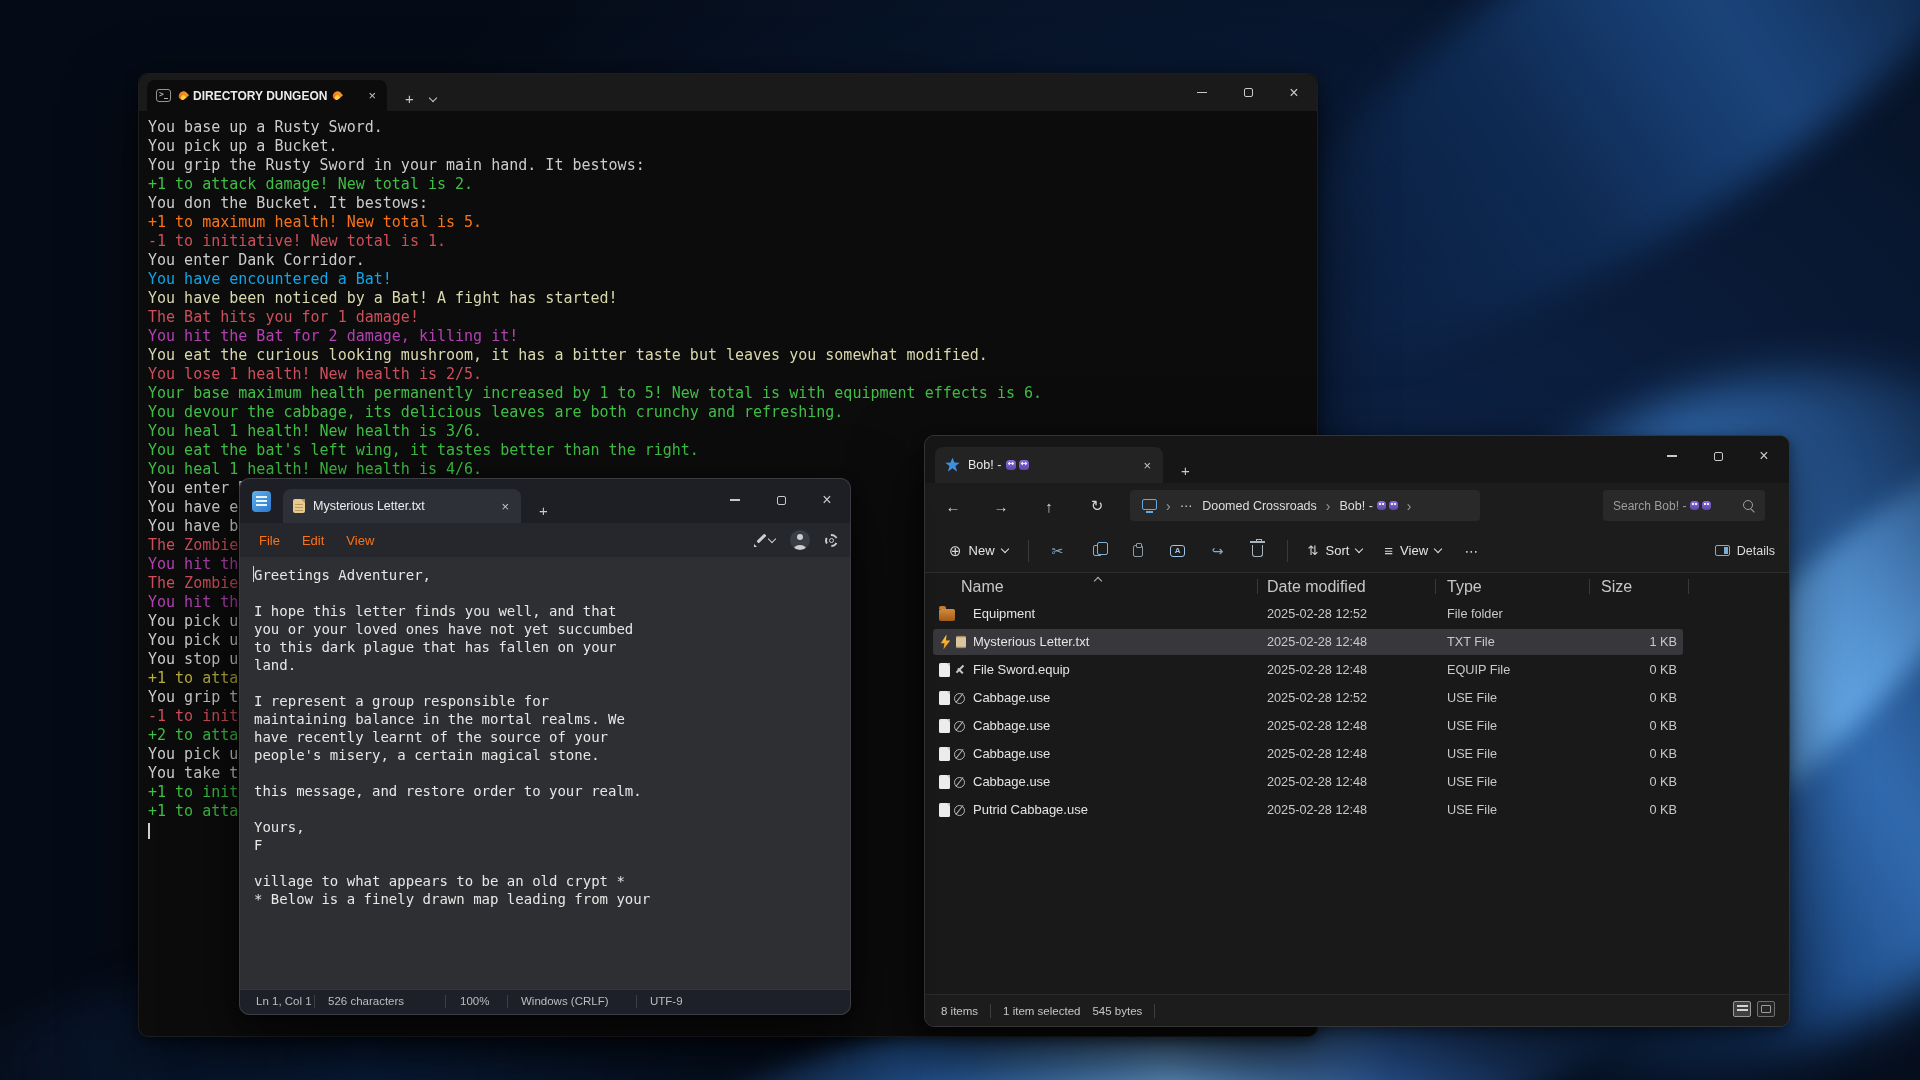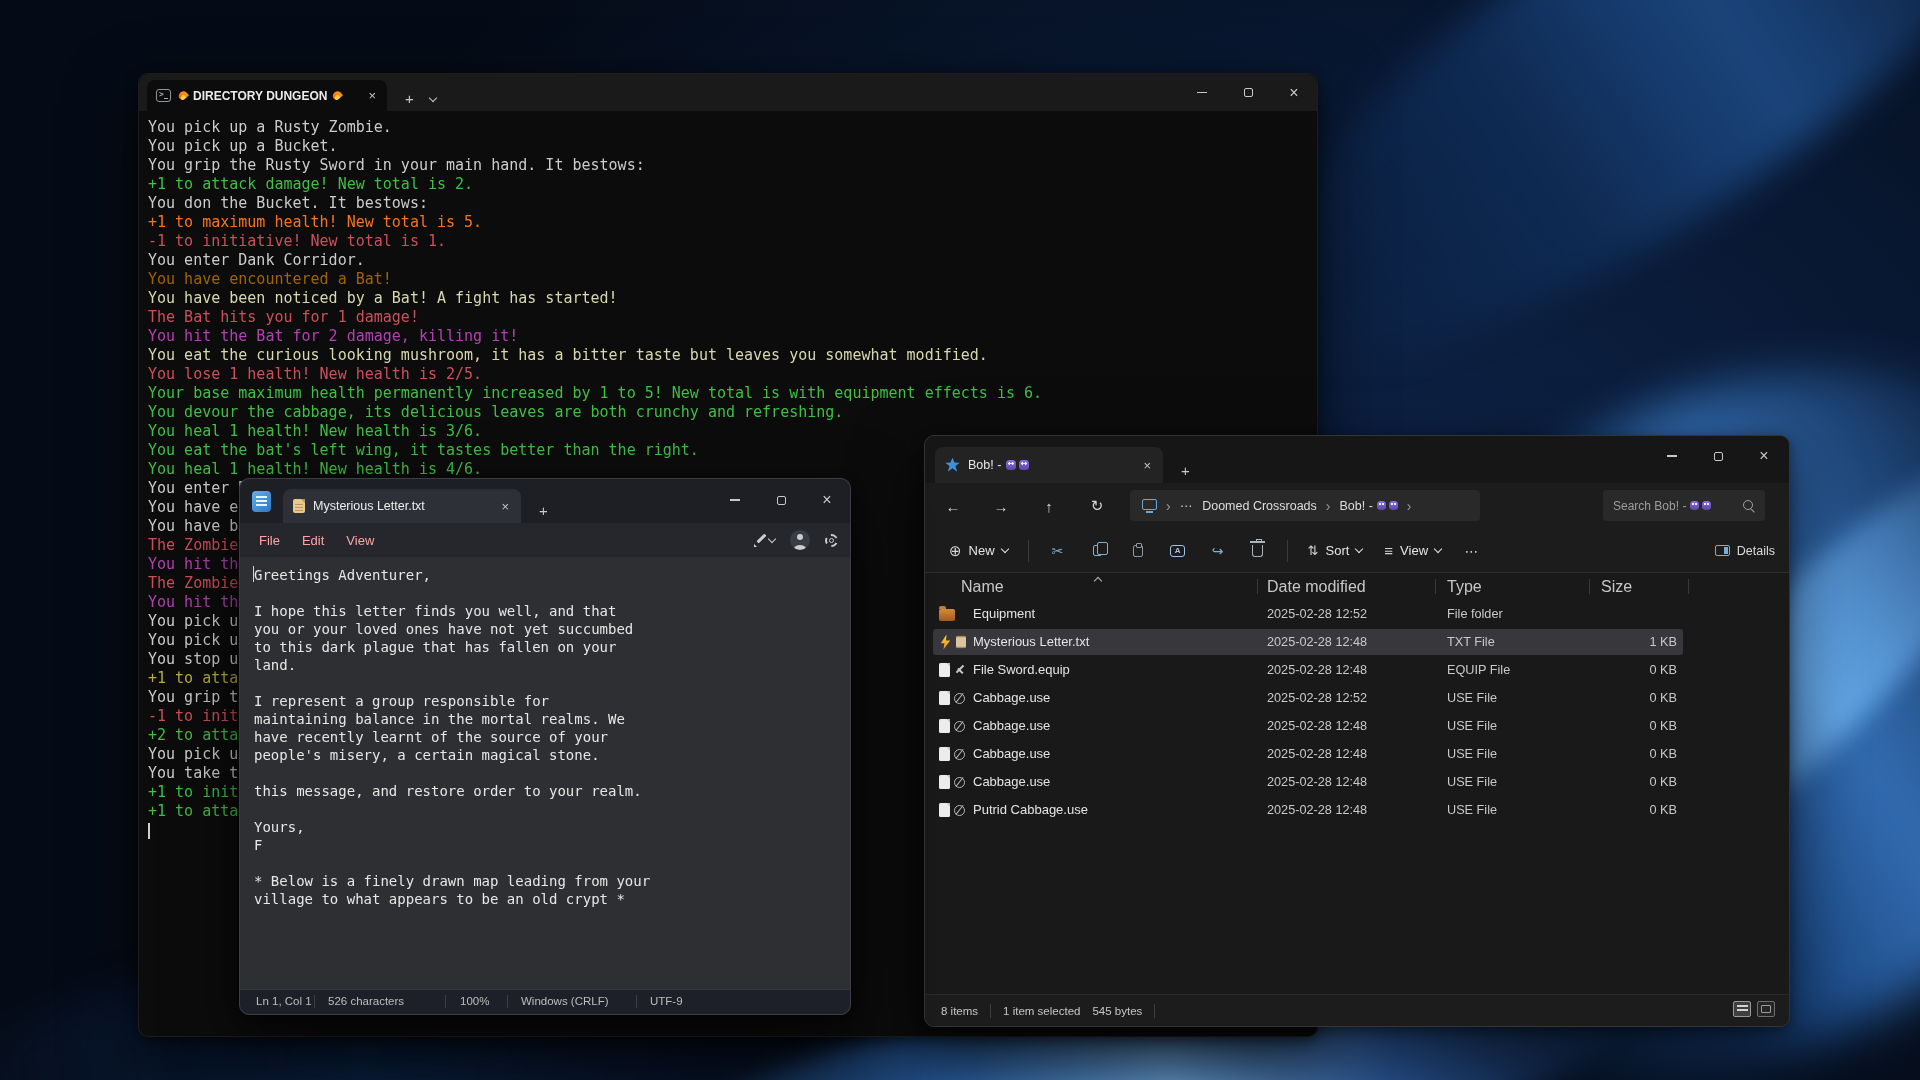--- a/index.html
+++ b/index.html
@@ -73,21 +73,21 @@
   .np-tab { height:34px; width:238px; background:#2e3038; border-radius:8px 8px 0 0; display:flex; align-items:center;
             padding:0 10px; gap:8px; }
   .ic-doc { width:12px; height:14px; background:#e9c98e; border-radius:2px; position:relative; flex:0 0 auto; }
   .ic-doc::before { content:""; position:absolute; top:0; right:0; width:4px; height:4px; background:#b3935c;
                     clip-path:polygon(0 0,100% 100%,100% 0); }
   .ic-doc::after { content:""; position:absolute; left:2px; right:2px; top:5px; height:7px;
                    background:repeating-linear-gradient(#b99a60 0 1px, transparent 1px 3px); }
   .np-tab-label { flex:1; font-size:12.5px; color:#ededed; white-space:nowrap; overflow:hidden; }
   .np-caps { position:absolute; right:0; top:0; height:42px; }
   .np-menubar { height:34px; background:#26272d; display:flex; align-items:center; padding-left:8px; position:relative; }
-  .np-menu-item { padding:6px 11px; font-size:13px; color:#fca5a5; border-radius:5px; }
+  .np-menu-item { padding:6px 11px; font-size:13px; color:#f97316; border-radius:5px; }
   .np-right-icons { position:absolute; right:12px; top:0; height:34px; display:flex; align-items:center; gap:15px; }
   .ic-pen { width:14px; height:14px; position:relative; }
   .ic-pen::before { content:""; position:absolute; left:6px; top:0; width:3px; height:11px; background:#cfcfcf;
                     border-radius:1px; transform:rotate(45deg); }
   .ic-pen::after { content:""; position:absolute; left:0; bottom:0; width:3px; height:3px; background:#cfcfcf;
                    clip-path:polygon(0 100%,0 0,100% 100%); }
   .pen-chev { color:#cfcfcf; margin-left:-8px; }
   .ic-avatar { width:20px; height:20px; border-radius:50%; background:#3a3d44; overflow:hidden; position:relative; }
   .ic-avatar::before { content:""; position:absolute; left:7px; top:4px; width:6px; height:6px; border-radius:50%; background:#cdcdcd; }
   .ic-avatar::after { content:""; position:absolute; left:4px; bottom:-3px; width:12px; height:8px; border-radius:50%; background:#cdcdcd; }
@@ -229,29 +229,29 @@
         <div class="cap-btn">
             <span class="glyph-max"></span>
           </div>
         <div class="cap-btn">
             <span class="glyph-close">×</span>
           </div>
       </div>
     </div>
     <div class="term-body">
       <div id="terminal-lines">
-          <div class="t-line" style="color: rgb(204, 204, 204);">You pick up a Rusty Zombie.</div>
+          <div class="t-line" style="color: rgb(204, 204, 204);">You base up a Rusty Sword.</div>
           <div class="t-line" style="color: rgb(204, 204, 204);">You pick up a Bucket.</div>
           <div class="t-line" style="color: rgb(204, 204, 204);">You grip the Rusty Sword in your main hand. It bestows:</div>
           <div class="t-line" style="color: rgb(63, 191, 68);">+1 to attack damage! New total is 2.</div>
           <div class="t-line" style="color: rgb(204, 204, 204);">You don the Bucket. It bestows:</div>
           <div class="t-line" style="color: #f97316;">+1 to maximum health! New total is 5.</div>
           <div class="t-line" style="color: rgb(205, 79, 92);">-1 to initiative! New total is 1.</div>
           <div class="t-line" style="color: rgb(204, 204, 204);">You enter Dank Corridor.</div>
-          <div class="t-line" style="color: #a16207;">You have encountered a Bat!</div>
+          <div class="t-line" style="color: #0ea5e9;">You have encountered a Bat!</div>
           <div class="t-line" style="color: rgb(216, 216, 174);">You have been noticed by a Bat! A fight has started!</div>
           <div class="t-line" style="color: rgb(205, 79, 92);">The Bat hits you for 1 damage!</div>
           <div class="t-line" style="color: rgb(179, 65, 179);">You hit the Bat for 2 damage, killing it!</div>
           <div class="t-line" style="color: rgb(216, 216, 174);">You eat the curious looking mushroom, it has a bitter taste but leaves you somewhat modified.</div>
           <div class="t-line" style="color: rgb(205, 79, 92);">You lose 1 health! New health is 2/5.</div>
           <div class="t-line" style="color: rgb(63, 191, 68);">Your base maximum health permanently increased by 1 to 5! New total is with equipment effects is 6.</div>
           <div class="t-line" style="color: rgb(63, 191, 68);">You devour the cabbage, its delicious leaves are both crunchy and refreshing.</div>
           <div class="t-line" style="color: rgb(63, 191, 68);">You heal 1 health! New health is 3/6.</div>
           <div class="t-line" style="color: rgb(63, 191, 68);">You eat the bat's left wing, it tastes better than the right.</div>
           <div class="t-line" style="color: rgb(63, 191, 68);">You heal 1 health! New health is 4/6.</div>
@@ -533,22 +533,22 @@
           <div class="n-line">I represent a group responsible for</div>
           <div class="n-line">maintaining balance in the mortal realms. We</div>
           <div class="n-line">have recently learnt of the source of your</div>
           <div class="n-line">people's misery, a certain magical stone.</div>
           <div class="n-line">&nbsp;</div>
           <div class="n-line">this message, and restore order to your realm.</div>
           <div class="n-line">&nbsp;</div>
           <div class="n-line">Yours,</div>
           <div class="n-line">F</div>
           <div class="n-line">&nbsp;</div>
+          <div class="n-line">village to what appears to be an old crypt *</div>
           <div class="n-line">* Below is a finely drawn map leading from your</div>
-          <div class="n-line">village to what appears to be an old crypt *</div>
         </div>
     </div>
     <div class="np-statusbar">
       <span style="left:16px">Ln 1, Col 1</span>
       <span class="np-sep" style="left:74px"></span>
       <span style="left:88px">526 characters</span>
       <span class="np-sep" style="left:205px"></span>
       <span style="left:220px">100%</span>
       <span class="np-sep" style="left:267px"></span>
       <span style="left:281px">Windows (CRLF)</span>

